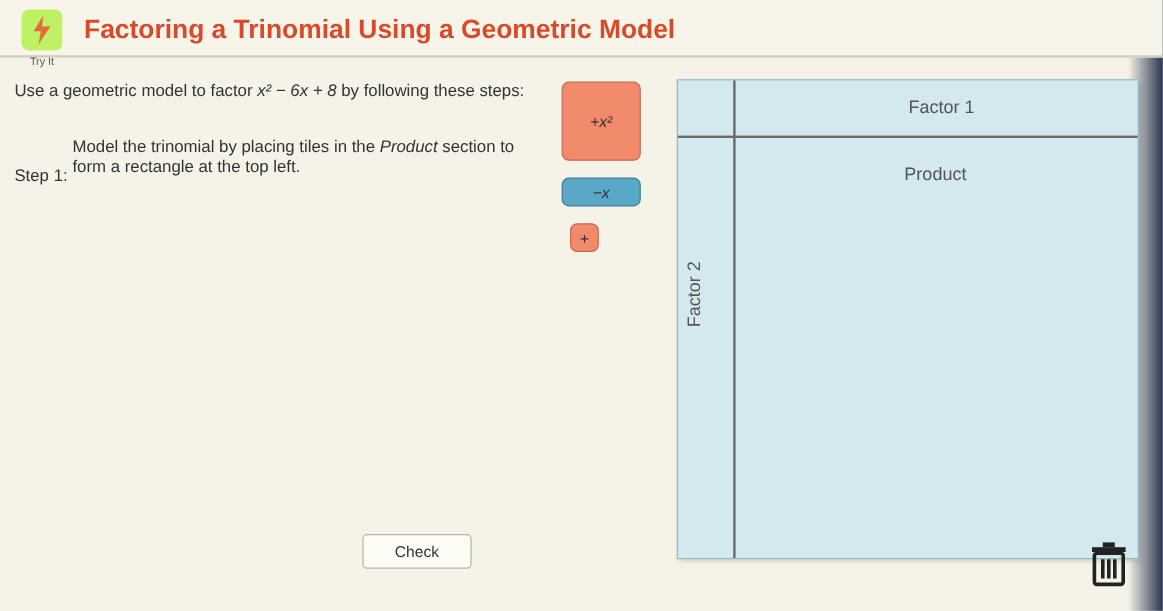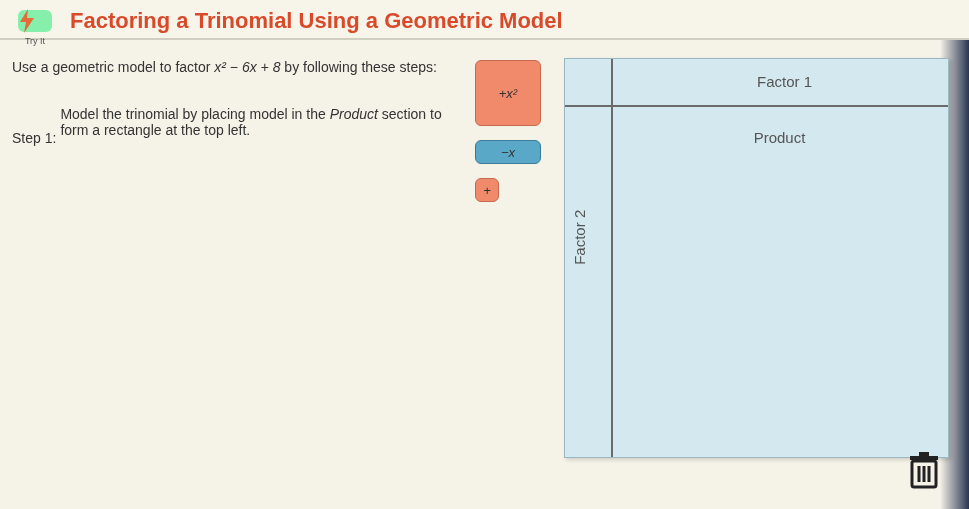--- a/index.html
+++ b/index.html
@@ -13,26 +13,26 @@
     }
     .header {
       display: flex;
       align-items: center;
       padding: 8px 0 4px 18px;
       border-bottom: 2px solid #d0cec0;
       background: #f7f4ea;
     }
     .try-it-badge {
       width: 34px;
-      height: 22px;
-      background: #86efac;
+      height: 34px;
+      background: #bef264;
       border-radius: 6px;
       display: flex;
       align-items: center;
-      justify-content: flex-start;
+      justify-content: center;
       margin-right: 18px;
       position: relative;
     }
     .try-it-badge svg { display:block; }
     .try-it-label {
       position: absolute;
       bottom: -14px;
       left: 50%;
       transform: translateX(-50%);
       font-size: 9px;
@@ -71,21 +71,20 @@
       border-radius: 4px;
       background: #fdfcf5;
       font-size: 13px;
       color: #333;
       cursor: pointer;
     }
     .tiles-col {
       width: 80px;
       display: flex;
       flex-direction: column;
-      align-items: center;
       gap: 14px;
       padding-top: 2px;
     }
     .tile {
       border-radius: 6px;
       display:flex;
       align-items:center;
       justify-content:center;
       font-size: 13px;
       color: #333;
@@ -130,23 +129,24 @@
 </div>
 
 <div class="content">
   <div class="left-panel">
     <div class="instructions">
       <span>Use a geometric model to factor </span><span class="expr">x² − 6x + 8</span><span> by following these steps:</span>
     </div>
     <div class="step">
       <span class="step-label">Step 1:</span>
       <span class="step-text">
-        <span>Model the trinomial by placing model in the </span><em>Product</em><span> section to form a rectangle at the top left.</span>
+        <span>Model the trinomial by placing tiles in the </span><em>Product</em><span> section to form a rectangle at the top left.</span>
       </span>
     </div>
+    <button class="check-btn">Check</button>
   </div>
 
   <div class="tiles-col">
     <div class="tile tile-x2">+x²</div>
     <div class="tile tile-x">−x</div>
     <div class="tile tile-1">+</div>
   </div>
 
   <div class="grid-area">
     <div class="grid-line-v"></div>

